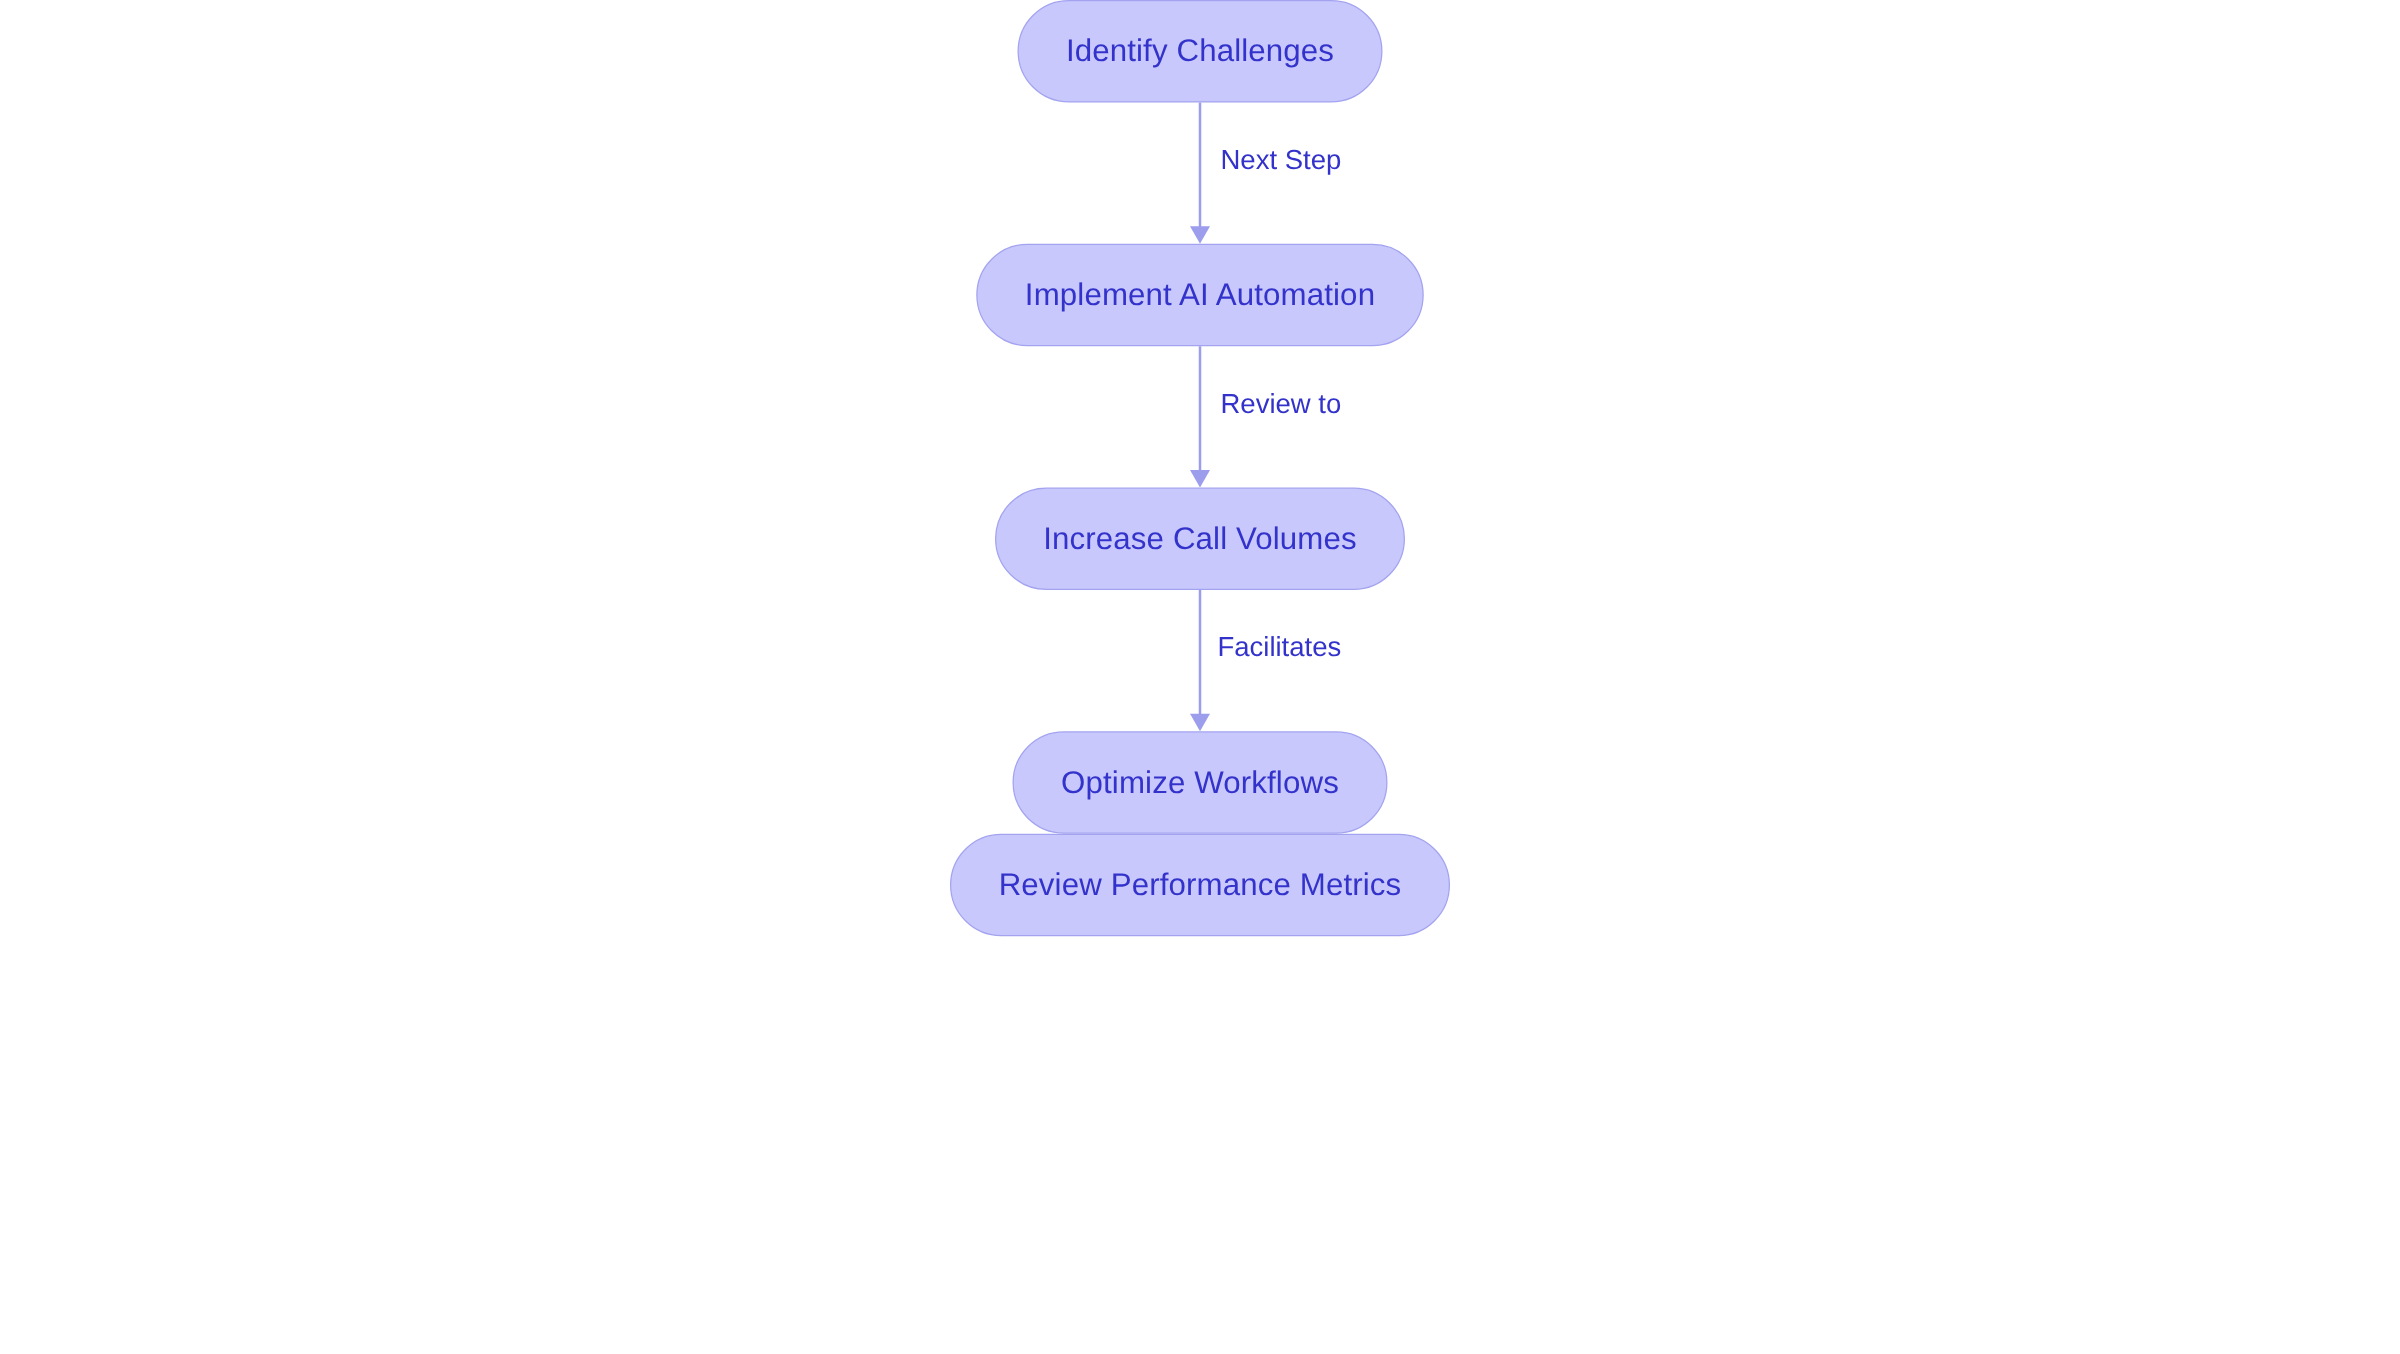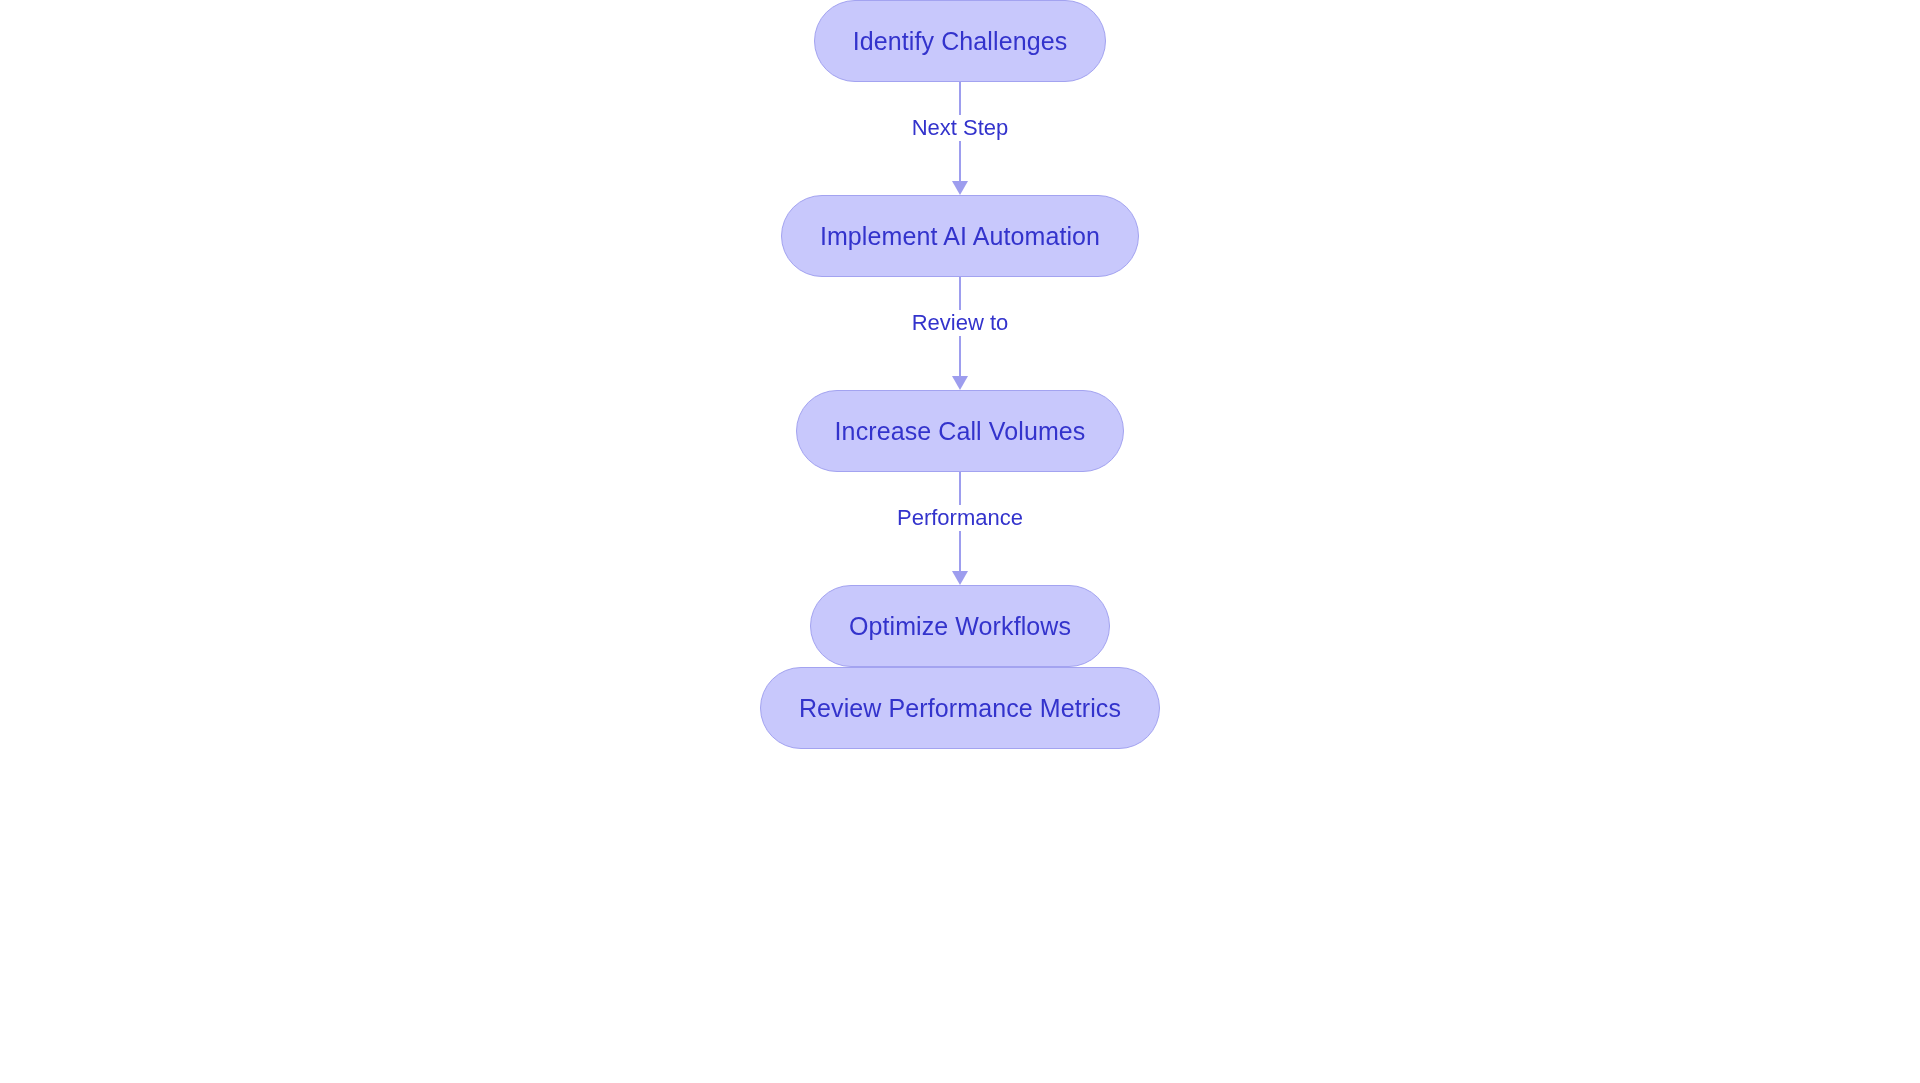--- a/index.html
+++ b/index.html
@@ -55,21 +55,21 @@
   }
 
   
   .edge {
     position: relative;
     width: 240px;
     height: 113px;
     flex: 0 0 auto;
     display: flex;
     align-items: center;
-    justify-content: center;
+    justify-content: flex-end;
   }
   .edge-line {
     position: absolute;
     left: 50%;
     top: 0;
     width: 2.4px;
     height: 100px;
     margin-left: -1.2px;
     background: #9D9DEE;
   }
@@ -124,21 +124,21 @@
 
     <div class="node">
       <span class="node-label">Increase Call Volumes</span>
     </div>
 
 
 
     <div class="edge">
       <div class="edge-line"></div>
       <div class="edge-arrow"></div>
-      <span class="edge-label">Performance</span>
+      <span class="edge-label">Facilitates</span>
     </div>
 
     <div class="node">
       <span class="node-label">Optimize Workflows</span>
     </div>
 
 
     <div class="node">
       <span class="node-label">Review Performance Metrics</span>
     </div>

